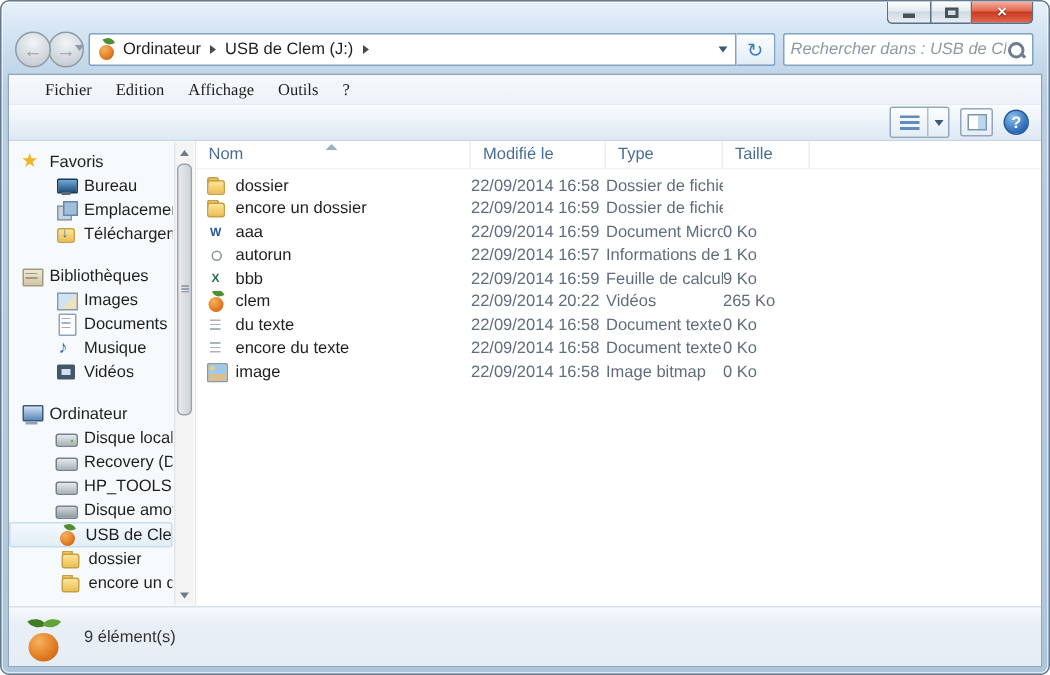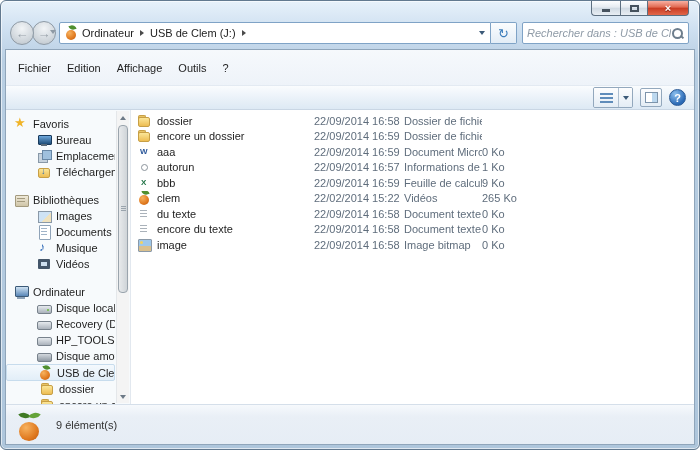--- a/index.html
+++ b/index.html
@@ -50,22 +50,22 @@
   .search-box input::placeholder { font-style:italic; color:#8e9aa6; }
   .search-icon { width:13px; height:13px; position:relative; flex:0 0 auto; }
   .search-icon::before { content:""; position:absolute; left:1px; top:1px; width:7px; height:7px;
     border:2px solid #6d7d8c; border-radius:50%; }
   .search-icon::after { content:""; position:absolute; left:9px; top:9px; width:4px; height:2px;
     background:#6d7d8c; transform:rotate(45deg); }
 
   
   .client { position:absolute; left:4px; right:4px; top:48px; bottom:4px; background:#fff;
     border:1px solid #8fa5ba; display:flex; flex-direction:column; }
-  .menubar { height:36px; background:linear-gradient(180deg,#f6f9fc,#eef3f9); display:flex;
-    align-items:center; padding-left:4px; border-bottom:1px solid #e3eaf2; }
+  .menubar { height:20px; background:linear-gradient(180deg,#f6f9fc,#eef3f9); display:flex;
+    align-items:center; padding-left:16px; border-bottom:1px solid #e3eaf2;font-family:Liberation Serif, serif; }
   .menu-item { padding:0 8px; cursor:pointer; }
   .toolbar { height:24px; background:linear-gradient(180deg,#fafcfe,#ebf2f9 50%,#dde9f4);
     border-bottom:1px solid #c9d6e4; display:flex; align-items:center; padding:0 8px; }
   .tool-item { display:flex; align-items:center; gap:5px; padding:0 9px; height:20px; border-radius:2px;
     color:#1e3c5a; cursor:pointer; }
   .caret-down { width:0; height:0; border-top:4px solid #3c5a78; border-left:3px solid transparent;
     border-right:3px solid transparent; }
   .toolbar-right { margin-left:auto; display:flex; align-items:center; gap:7px; }
   .views-btn { display:flex; border:1px solid #93a8bd; border-radius:2px; overflow:hidden; cursor:pointer; }
   .views-main,.views-caret { background:linear-gradient(180deg,#fdfdfe,#e4edf5); display:flex;
@@ -367,20 +367,35 @@
               <span class="tri-up-sm"></span>
             </div>
           <div class="sb-thumb"></div>
           <div class="sb-btn sb-down">
               <span class="tri-down-sm"></span>
             </div>
         </div>
       </div>
 
       <div class="filearea">
+        <div class="colheaders">
+          <div class="colh c-name">
+            <span>Nom</span>
+            <span class="sort-arrow"></span>
+          </div>
+          <div class="colh c-date">
+              <span>Modifié le</span>
+            </div>
+          <div class="colh c-type">
+              <span>Type</span>
+            </div>
+          <div class="colh c-size">
+              <span>Taille</span>
+            </div>
+        </div>
         <div class="rows" id="rows">
             <div class="frow">
               <span class="cell-name">
                 <span class="icon folder-icon"></span>
                 <span>dossier</span>
               </span>
               <span class="cell-date">22/09/2014 16:58</span>
               <span class="cell-type">Dossier de fichiers</span>
               <span class="cell-size"></span>
             </div>
@@ -418,21 +433,21 @@
               </span>
               <span class="cell-date">22/09/2014 16:59</span>
               <span class="cell-type">Feuille de calcul ...</span>
               <span class="cell-size">9 Ko</span>
             </div>
             <div class="frow">
               <span class="cell-name">
                 <span class="icon clementine-icon"></span>
                 <span>clem</span>
               </span>
-              <span class="cell-date">22/02/2014 15:22</span>
+              <span class="cell-date">22/09/2014 20:22</span>
               <span class="cell-type">Vidéos</span>
               <span class="cell-size">265 Ko</span>
             </div>
             <div class="frow">
               <span class="cell-name">
                 <span class="icon text-file-icon"></span>
                 <span>du texte</span>
               </span>
               <span class="cell-date">22/09/2014 16:58</span>
               <span class="cell-type">Document texte</span>

